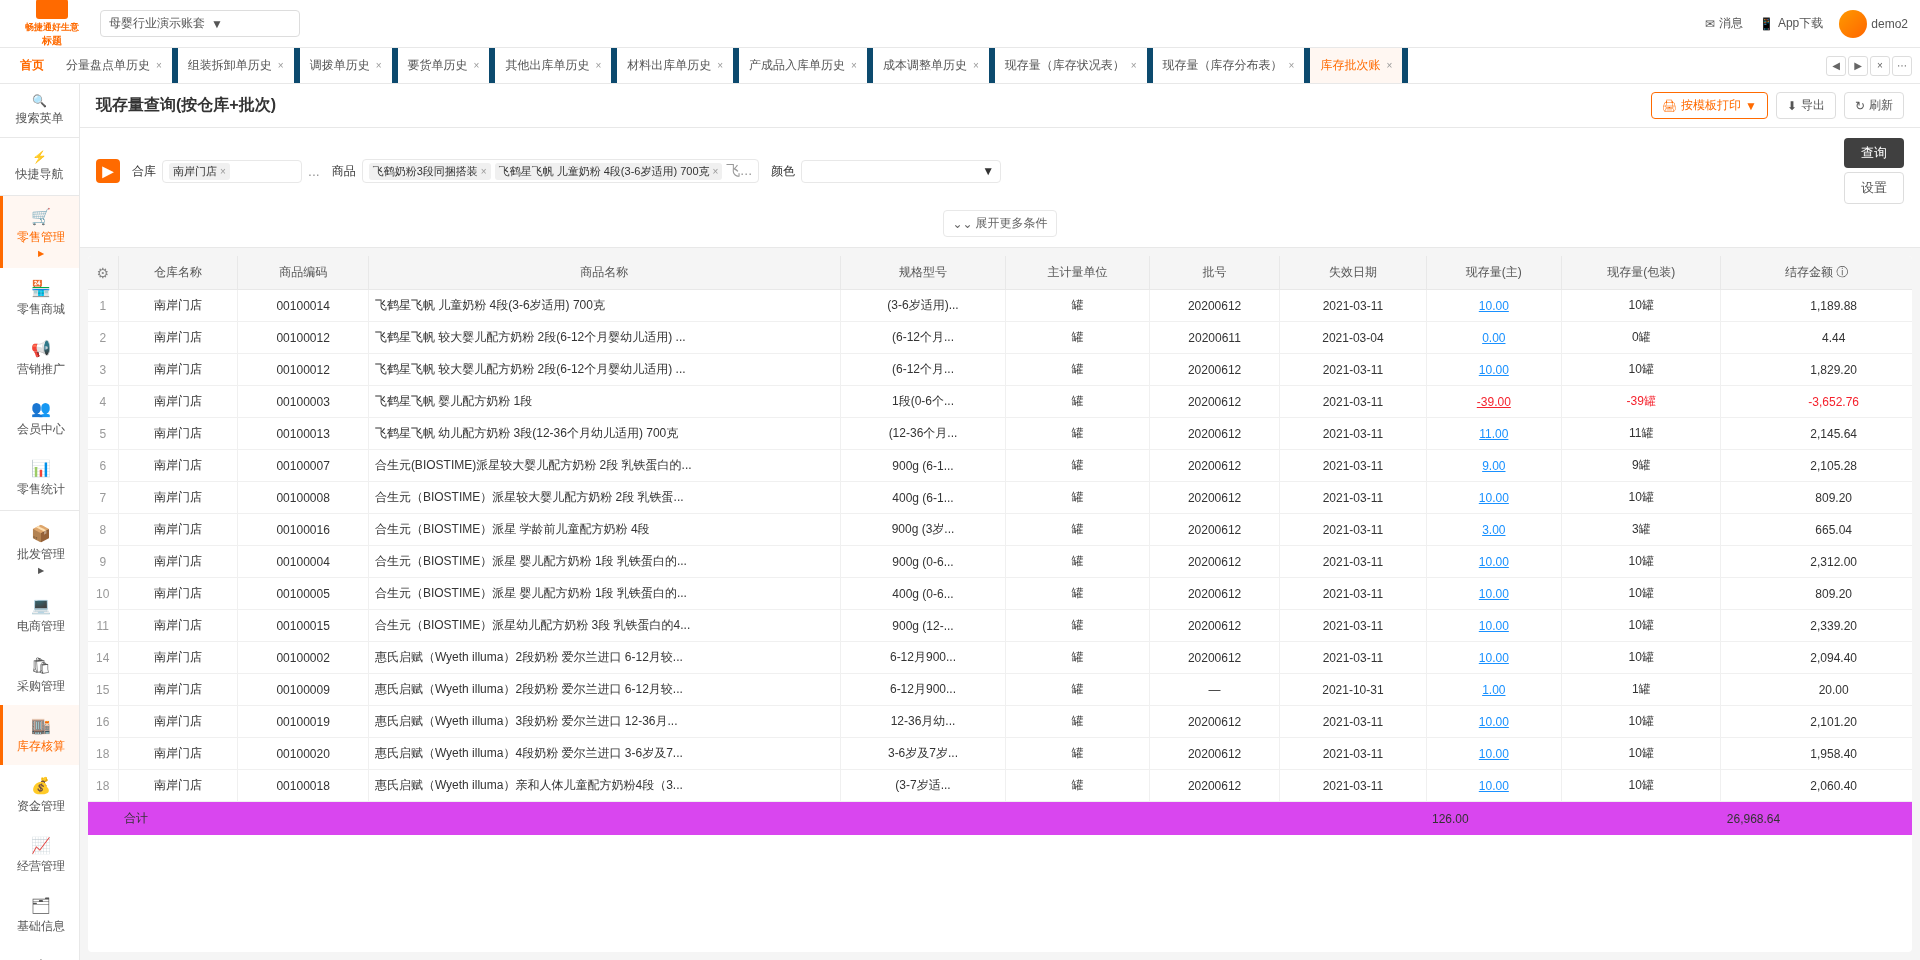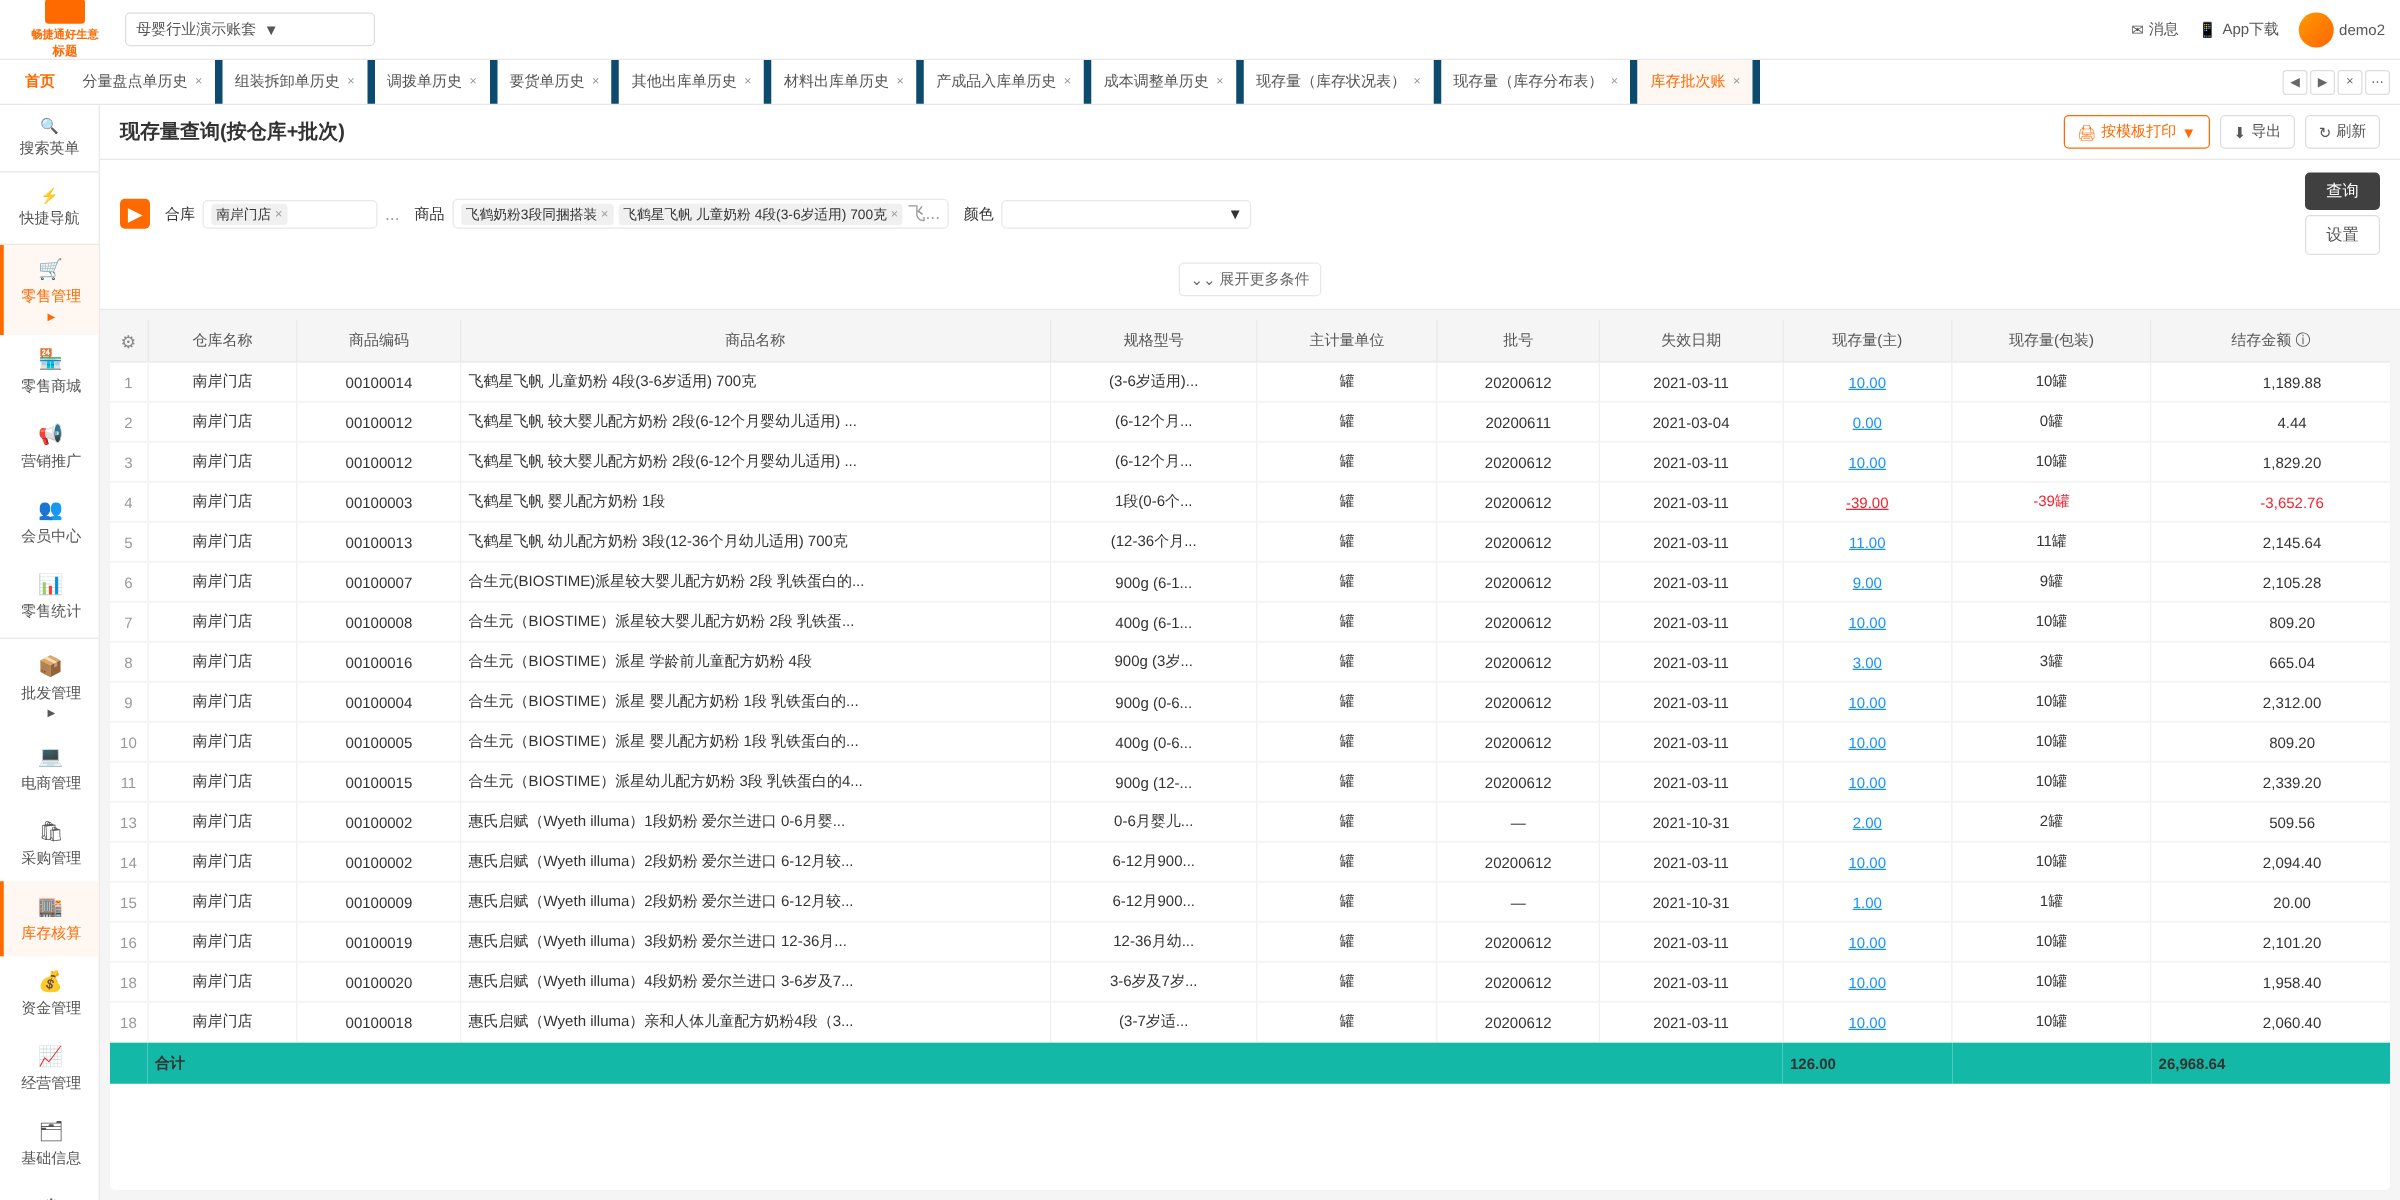--- a/index.html
+++ b/index.html
@@ -401,22 +401,22 @@
     tbody td.text-left { text-align: left; }
     .link-value {
       color: #1890ff;
       text-decoration: underline;
       cursor: pointer;
     }
     .negative-value {
       color: #f5222d;
     }
     .tfoot-row {
-      background: #14b8a6;
-      font-weight: bold;
+      background: #d946ef;
+      font-weight: normal;
     }
     .tfoot-row td {
       padding: 8px 6px;
     }
     .settings-icon-cell {
       width: 30px;
     }
     .gear-icon {
       cursor: pointer;
       font-size: 14px;
@@ -818,33 +818,20 @@
       <td class="text-left" style="max-width:240px; overflow:hidden; text-overflow:ellipsis; white-space:nowrap;">合生元（BIOSTIME）派星幼儿配方奶粉 3段 乳铁蛋白的4...</td>
       <td>900g (12-...</td>
       <td>罐</td>
       <td>20200612</td>
       <td>2021-03-11</td>
       <td class="link-value">10.00</td>
       <td class="">10罐</td>
       <td class="">2,339.20</td>
     </tr>
             <tr>
-      <td class="row-num">13</td>
-      <td>南岸门店</td>
-      <td>00100002</td>
-      <td class="text-left" style="max-width:240px; overflow:hidden; text-overflow:ellipsis; white-space:nowrap;">惠氏启赋（Wyeth illuma）1段奶粉 爱尔兰进口 0-6月婴...</td>
-      <td>0-6月婴儿...</td>
-      <td>罐</td>
-      <td>—</td>
-      <td>2021-10-31</td>
-      <td class="link-value">2.00</td>
-      <td class="">2罐</td>
-      <td class="">509.56</td>
-    </tr>
-            <tr>
       <td class="row-num">14</td>
       <td>南岸门店</td>
       <td>00100002</td>
       <td class="text-left" style="max-width:240px; overflow:hidden; text-overflow:ellipsis; white-space:nowrap;">惠氏启赋（Wyeth illuma）2段奶粉 爱尔兰进口 6-12月较...</td>
       <td>6-12月900...</td>
       <td>罐</td>
       <td>20200612</td>
       <td>2021-03-11</td>
       <td class="link-value">10.00</td>
       <td class="">10罐</td>

